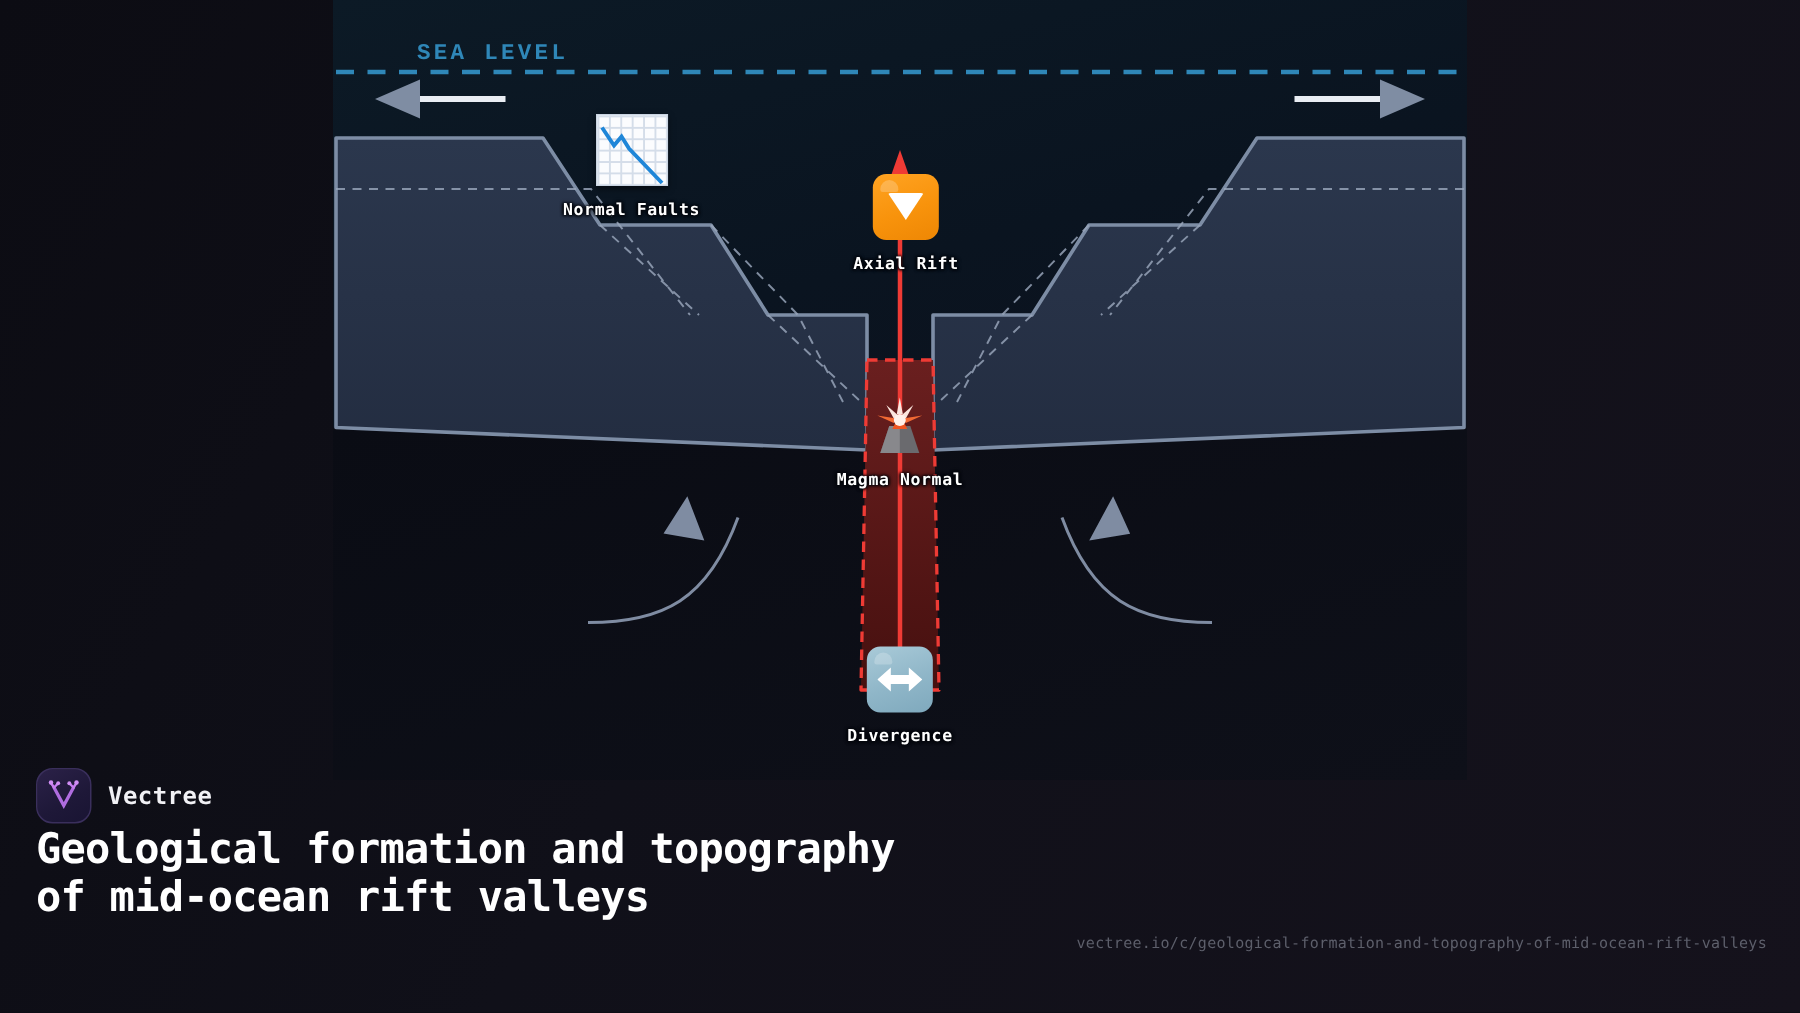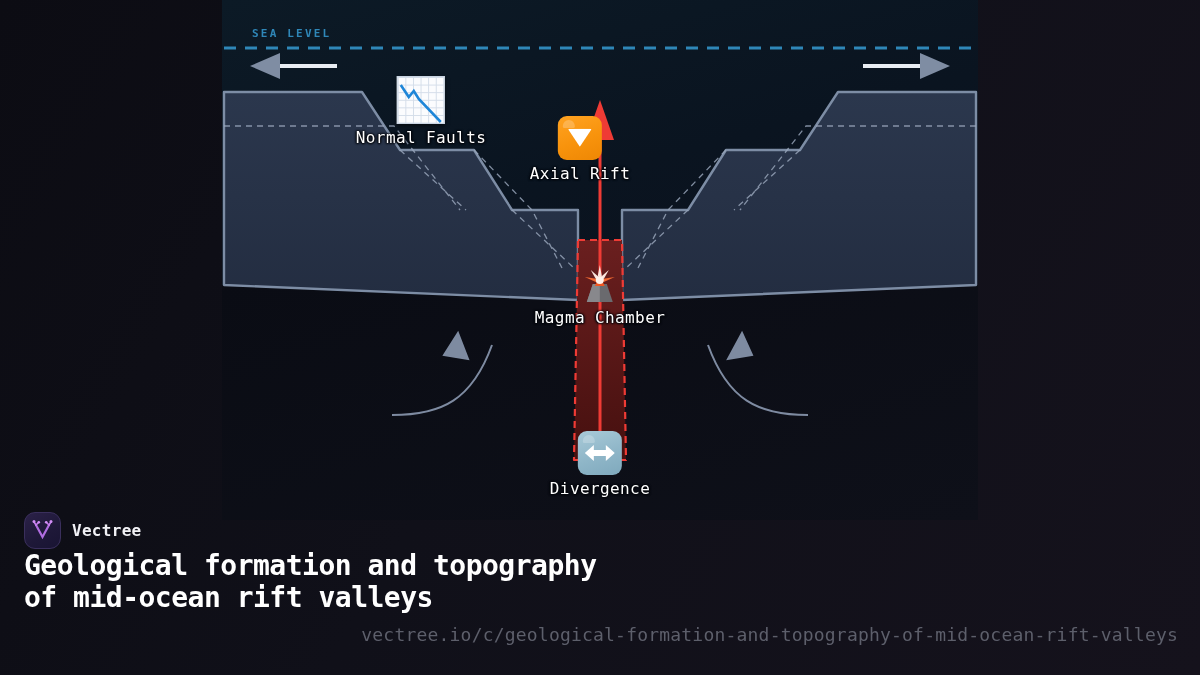--- a/index.html
+++ b/index.html
@@ -29,44 +29,45 @@
   #scene-svg {
     position: absolute;
     left: 0; top: 0;
     width: 756px;
     height: 520px;
   }
 
   
   .sea-label {
     position: absolute;
-    left: 30px;
+    left: 56px;
     top: 27px;
-    font-size: 11px;
+    font-size: 15px;
     letter-spacing: 2.2px;
     color: #2f87b8;
     font-weight: bold;
     white-space: nowrap;
+    font-family: Liberation Mono, monospace;
   }
 
   
   .marker {
     position: absolute;
     transform: translateX(-50%);
     text-align: center;
     white-space: nowrap;
   }
   .marker .ico {
     display: block;
     margin: 0 auto 4px auto;
   }
   .marker .cap {
     display: inline-block;
-    font-size: 16px;
-    font-weight: normal;
+    font-size: 11px;
+    font-weight: bold;
     color: #ffffff;
     letter-spacing: 0.4px;
     text-shadow: 0 1px 2px #05070c, 0 0 3px #05070c, 1px 0 2px #05070c, -1px 0 2px #05070c;
   }
 
   
   .badge {
     width: 44px;
     height: 44px;
     border-radius: 9px;
@@ -163,21 +164,21 @@
     font-size: 28px;
     line-height: 32px;
     font-weight: bold;
     color: #ffffff;
     letter-spacing: -0.5px;
   }
   #url {
     position: absolute;
     right: 22px;
     top: 124px;
-    font-size: 18px;
+    font-size: 10px;
     color: #5d5f6b;
     letter-spacing: 0.2px;
     white-space: nowrap;
   }
 </style>
 </head>
 <body>
 
 <div id="root">
 
@@ -251,21 +252,21 @@
   <div class="marker" style="left:421px; top:76px;">
     <span class="ico chart-ico">
       <span class="grid"></span>
       <svg width="46" height="46" viewBox="0 0 46 46" style="position:absolute;left:0;top:0;">
         <polyline points="3,8 11,20 16,14 21,22 43,45" fill="none" stroke="#1f86d8" stroke-width="2.6"></polyline>
       </svg>
     </span>
     <span class="cap">Normal Faults</span>
   </div>
 
-  <div class="marker" style="left:580px; top:116px;">
+  <div class="marker" style="left:604px; top:116px;">
     <span class="ico badge orange">
       <span class="tri-down"></span>
     </span>
     <span class="cap">Axial Rift</span>
   </div>
 
 
 
   <div class="marker" style="left:600px; top:262px;">
     <span class="ico volcano">
@@ -274,21 +275,21 @@
         <path d="M14 22 L8 40 L21 40 L21 22 Z" fill="#88888c"></path>
         <path d="M16 24 L21 14 L26 24 Z" fill="#ef5622"></path>
         <path d="M21 3 L23 14 L19 14 Z" fill="#fbe6de"></path>
         <path d="M12 8 L20 15 L17 17 Z" fill="#fbe6de"></path>
         <path d="M30 8 L22 15 L25 17 Z" fill="#fbe6de"></path>
         <path d="M6 15 L19 17 L17 20 Z" fill="#f26a34"></path>
         <path d="M36 15 L23 17 L25 20 Z" fill="#f26a34"></path>
         <circle cx="21" cy="18" r="4" fill="#fff1ea"></circle>
       </svg>
     </span>
-    <span class="cap">Magma Chamber</span>
+    <span class="cap">Magma Normal</span>
   </div>
 
   <div class="marker" style="left:600px; top:431px;">
     <span class="ico badge blue">
       <svg class="lr-arrow" width="30" height="18" viewBox="0 0 30 18">
         <polygon points="0,9 9,1 9,6 21,6 21,1 30,9 21,17 21,12 9,12 9,17" fill="#ffffff"></polygon>
       </svg>
     </span>
     <span class="cap">Divergence</span>
   </div>

